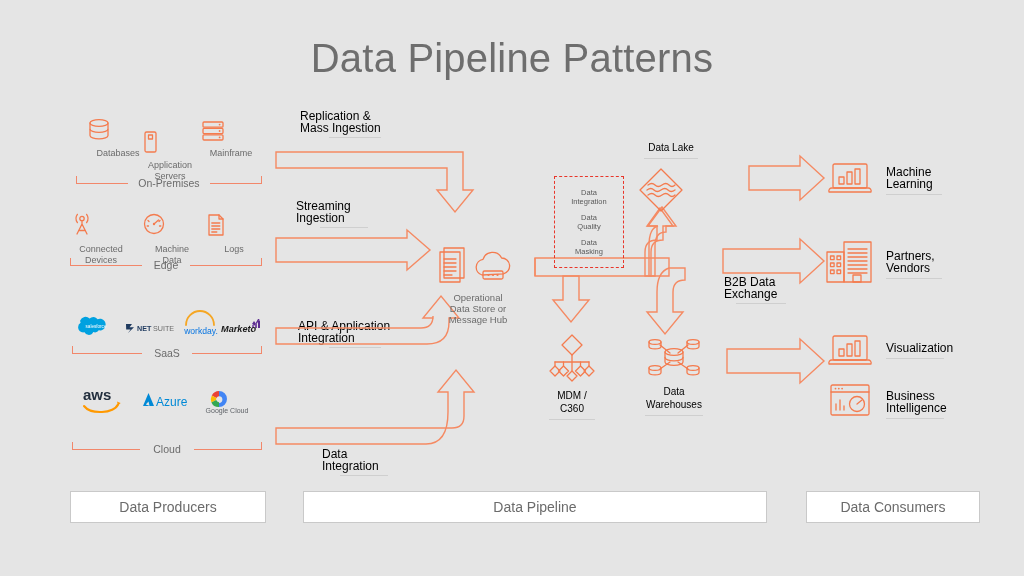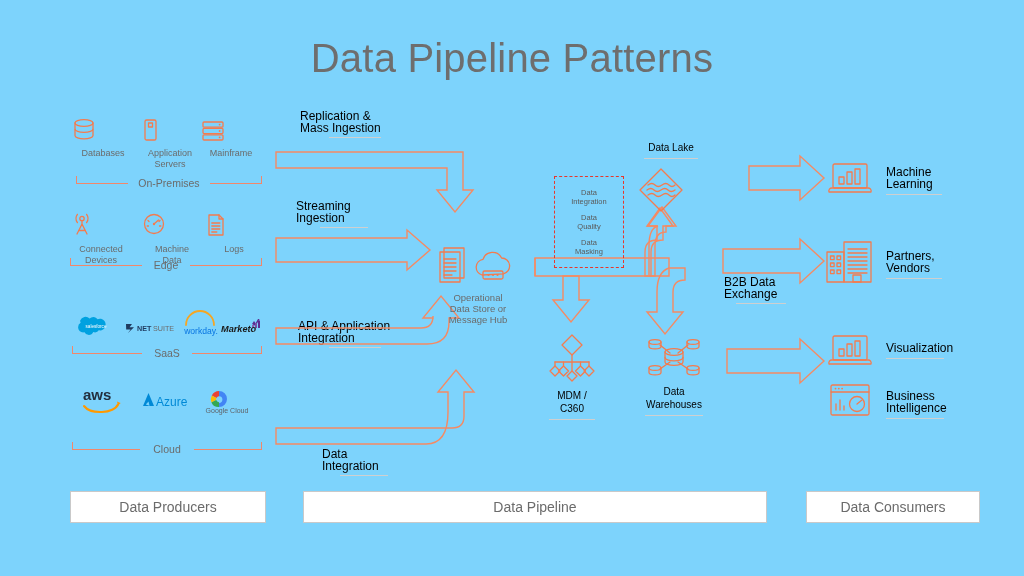--- a/index.html
+++ b/index.html
@@ -3,21 +3,21 @@
 <meta charset="utf-8">
 <style>
   * { box-sizing: border-box; }
   html, body {
     margin: 0; padding: 0;
     width: 1024px; height: 576px;
     background: #ffffff;
     font-family: "Liberation Sans", sans-serif;
     overflow: hidden;
   }
-  #stage { position: relative; width: 1024px; height: 576px; background:#7dd3fc; }
+  #stage { position: relative; width: 1024px; height: 576px; background:#e5e5e5; }
 
   .abs { position: absolute; }
 
   
   #title {
     left: 0; top: 38px; width: 1024px;
     text-align: center;
     font-size: 40px;
     font-weight: 400;
     color: #6e6e6e;
@@ -82,32 +82,32 @@
   .ico-stroke  { fill: none; stroke: #f47b4e; stroke-width: 1.3;
                  stroke-linecap: round; stroke-linejoin: round; }
 </style>
 </head>
 <body>
 
 <div id="stage">
 
   <div class="abs" id="title">Data Pipeline Patterns</div>
 
-  <div class="prod-item" style="left:72px; top:118px; width:62px;">
+  <div class="prod-item" style="left:87px; top:118px; width:62px;">
     <span class="ico">
       <svg width="24" height="26" viewBox="0 0 24 26">
         <ellipse class="ico-stroke" cx="12" cy="5" rx="9" ry="3.4"></ellipse>
         <path class="ico-stroke" d="M3 5 v6 c0 1.9 4 3.4 9 3.4 s9 -1.5 9 -3.4 V5"></path>
         <path class="ico-stroke" d="M3 11.5 v6 c0 1.9 4 3.4 9 3.4 s9 -1.5 9 -3.4 v-6"></path>
       </svg>
     </span>
     <div class="prod-label">Databases</div>
   </div>
 
-  <div class="prod-item" style="left:139px; top:118px; width:62px;">
+  <div class="prod-item" style="left:139px; top:130px; width:62px;">
     <span class="ico">
       <svg width="22" height="26" viewBox="0 0 22 26">
         <rect class="ico-stroke" x="6" y="2" width="11" height="20" rx="1.6"></rect>
         <rect class="ico-stroke" x="9.5" y="5" width="4" height="4"></rect>
       </svg>
     </span>
     <div class="prod-label">Application</div>
     <div class="prod-label">Servers</div>
   </div>
 

